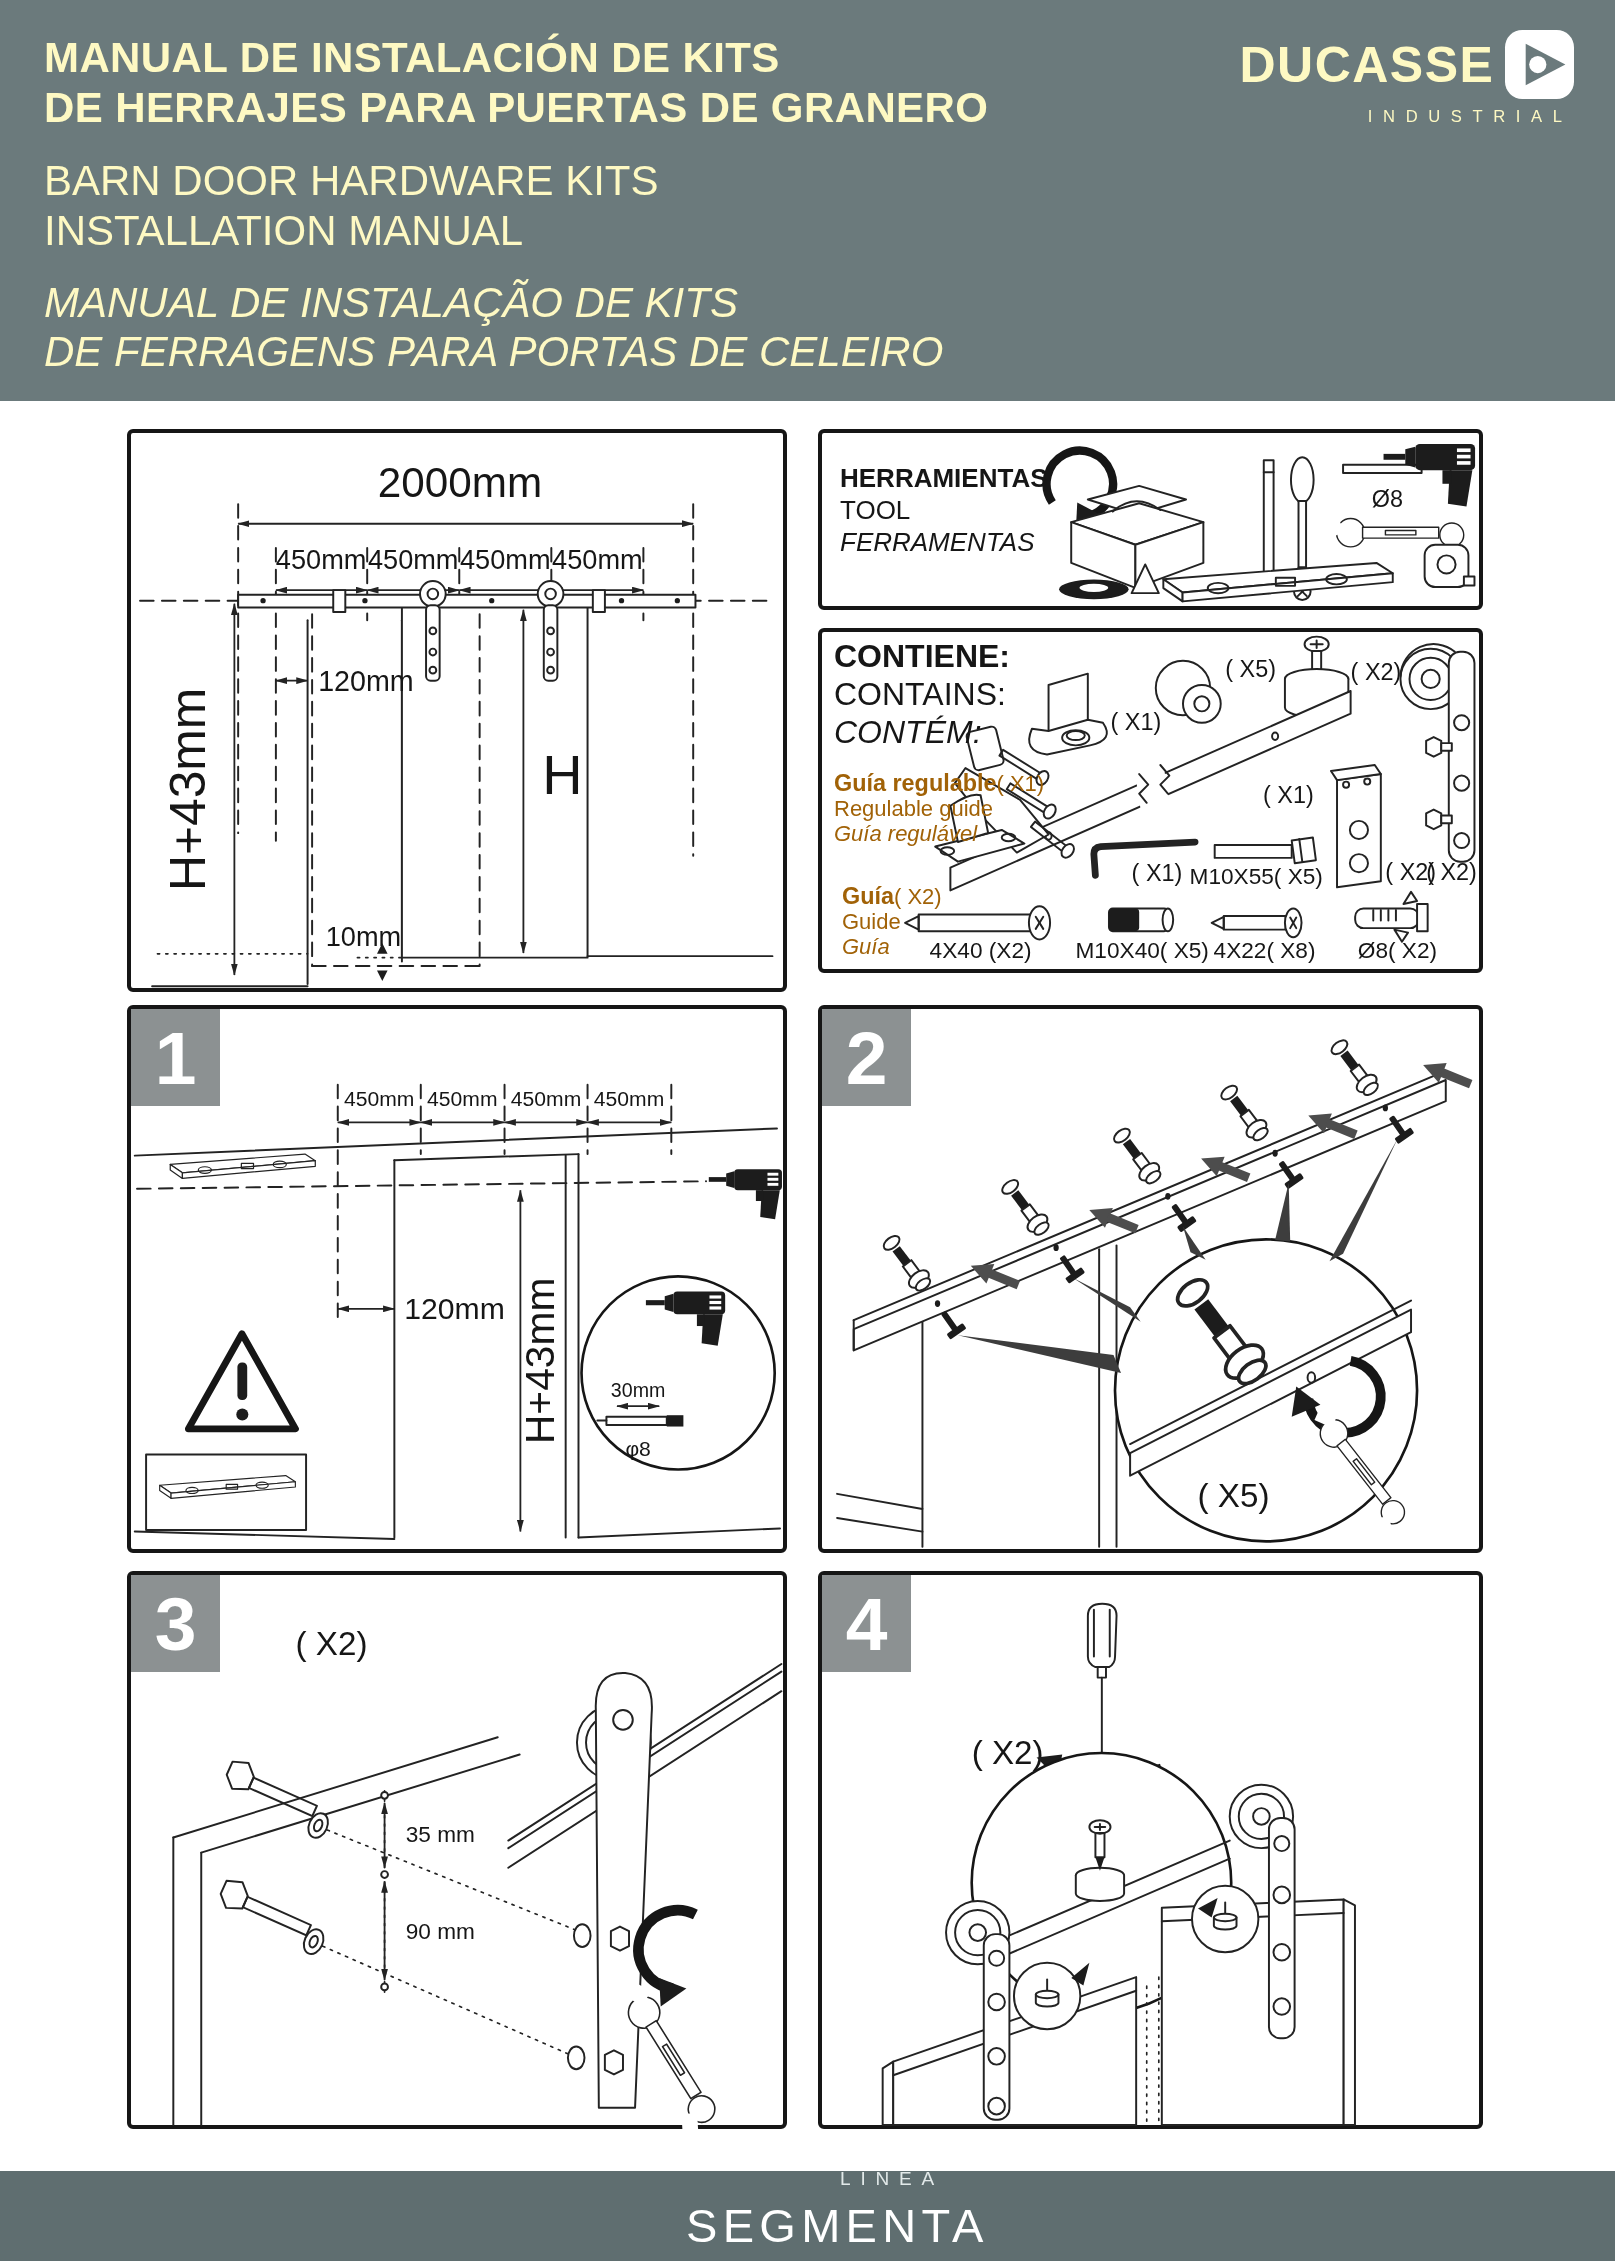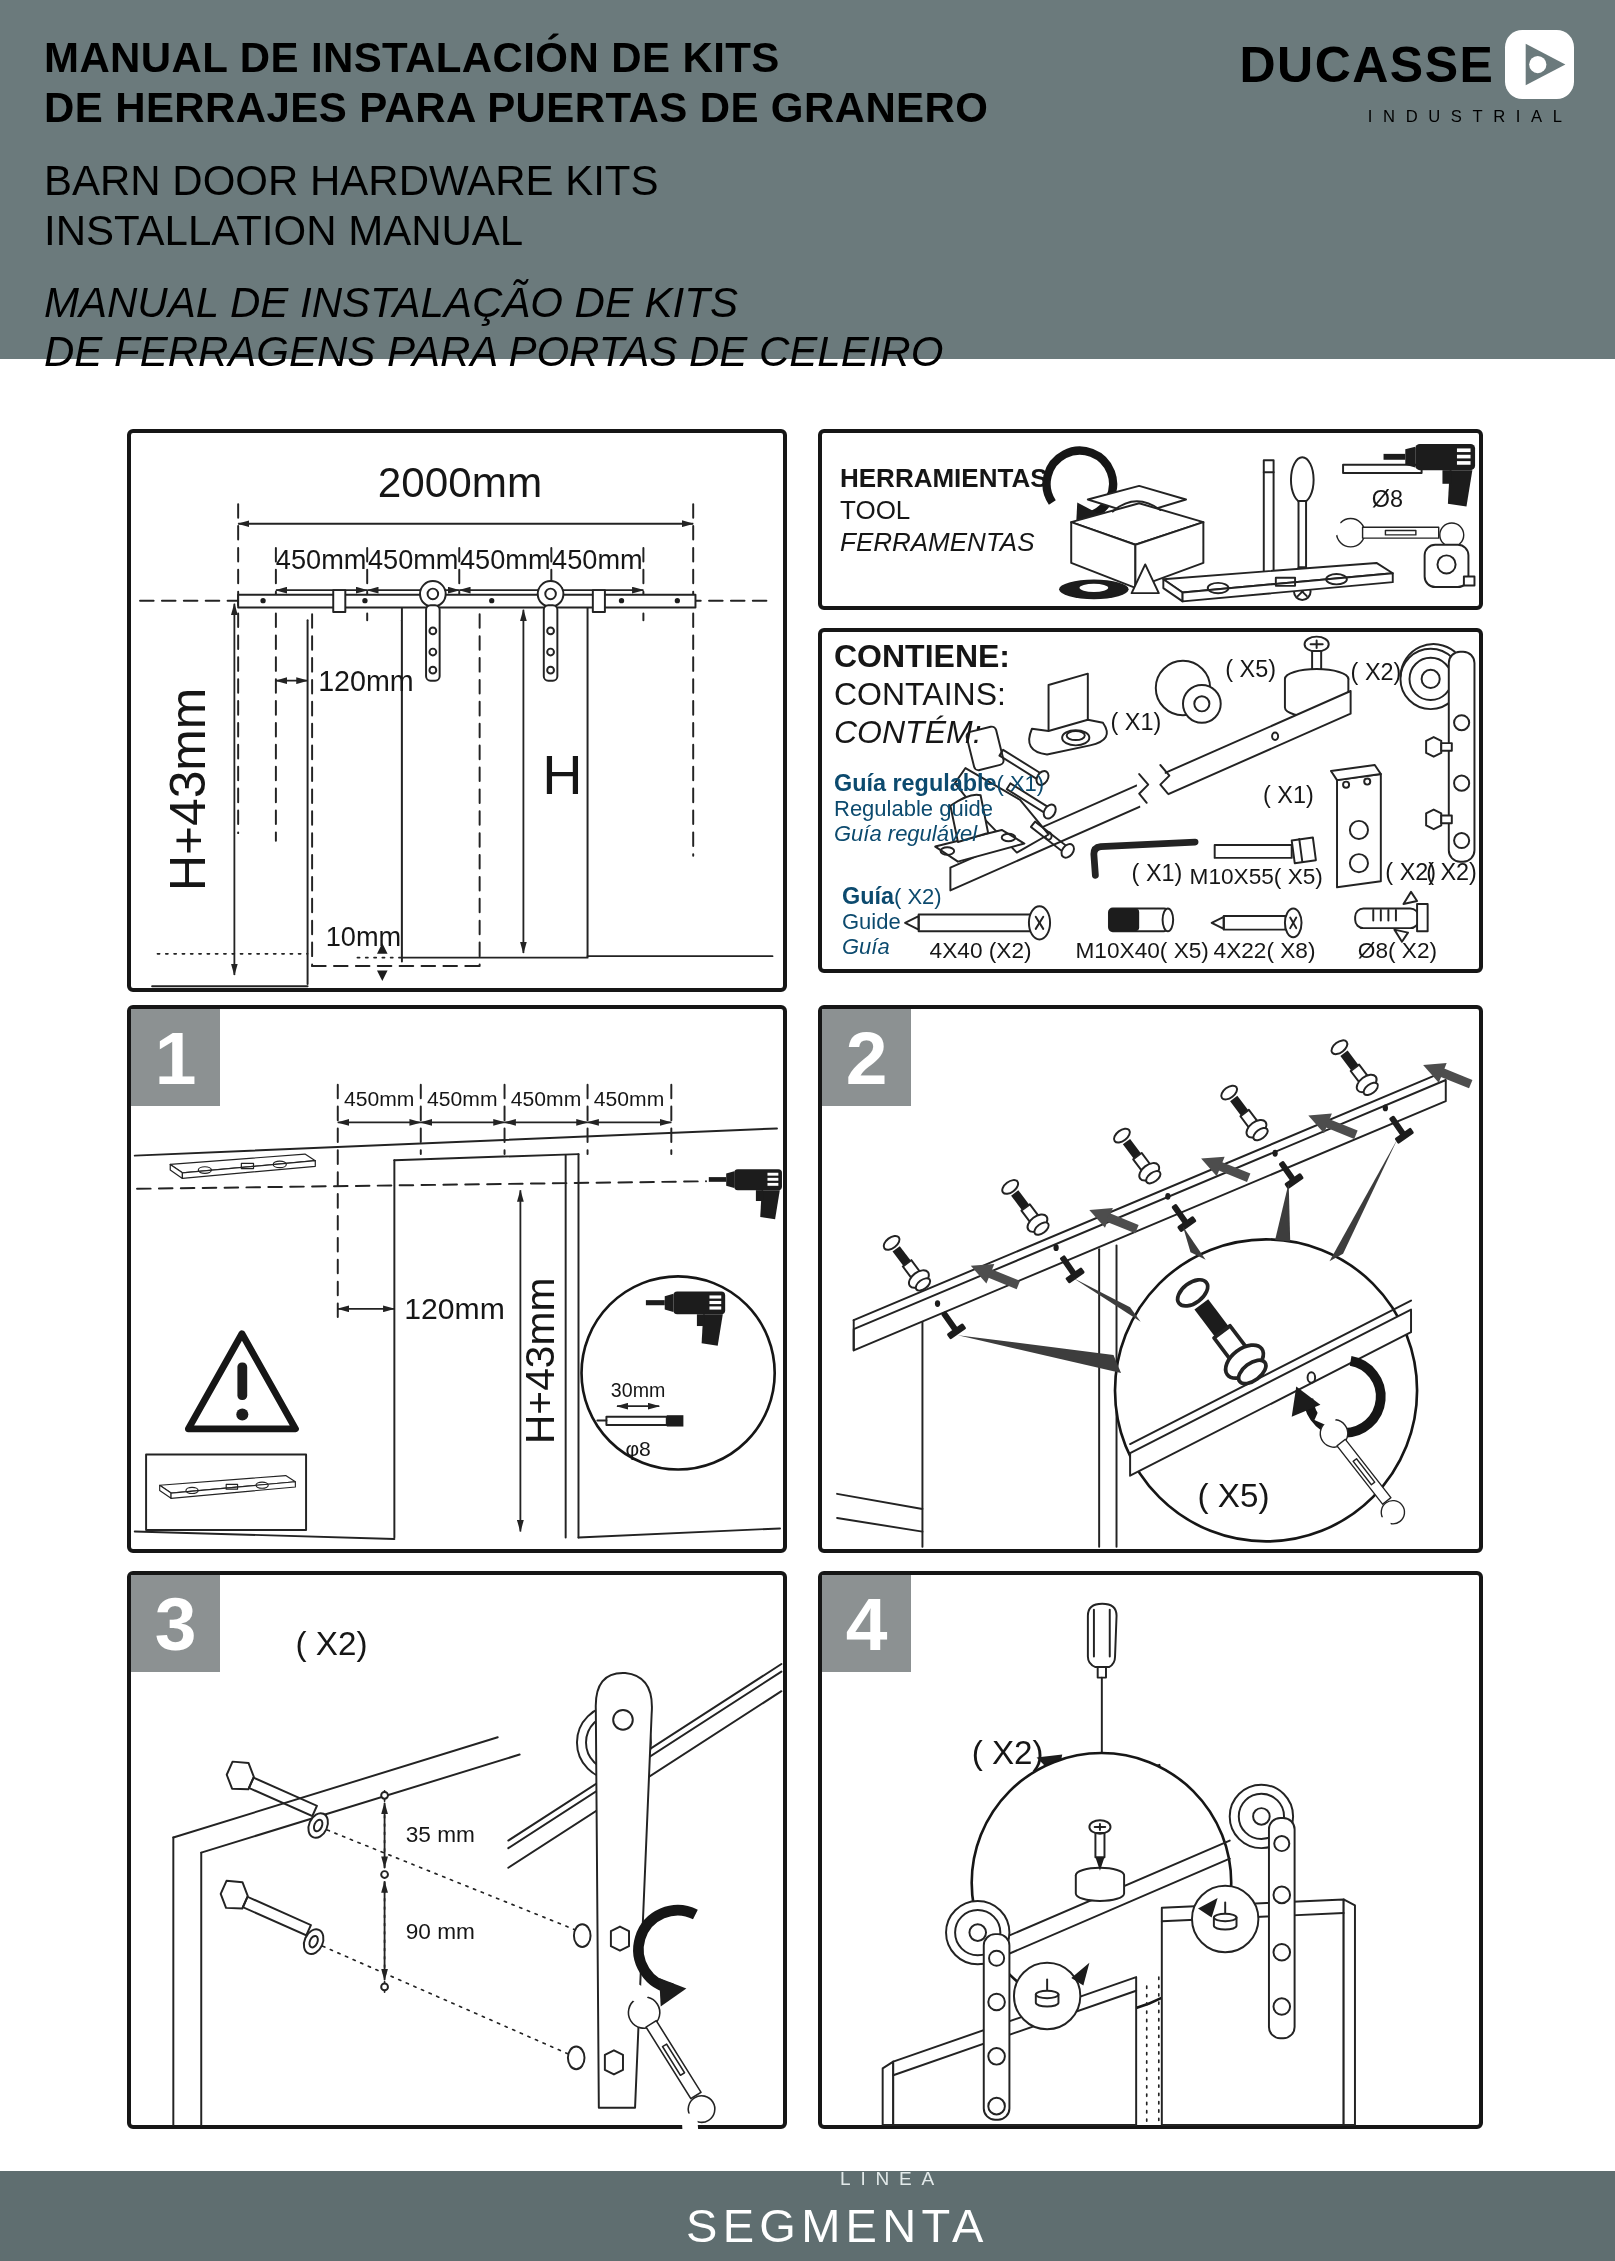--- a/index.html
+++ b/index.html
@@ -1,38 +1,38 @@
 <!DOCTYPE html>
 <html style="font-size:12px"><head>
 <meta charset="utf-8">
 <style>
   html,body{margin:0;padding:0;background:#fff;}
   .page{position:relative;width:1616px;height:2261px;background:#fff;font-family:"Liberation Sans",sans-serif;overflow:hidden;}
   
-  .hdr{position:absolute;left:0;top:0;width:1616px;height:359px;background:#6b7a7c;color:#000000;}
+  .hdr{position:absolute;left:0;top:0;width:1616px;height:401px;background:#6b7a7c;color:#fef9c3;}
   .hdr .titles{position:absolute;left:44px;top:33px;}
   .t-es{font-size:42px;font-weight:bold;line-height:1.18;letter-spacing:0.4px;margin:0;}
   .t-en{font-size:42px;font-weight:normal;line-height:1.18;margin:24px 0 0 0;}
   .t-pt{font-size:42px;font-style:italic;font-weight:normal;line-height:1.18;margin:22.6px 0 0 0;}
   .brand{position:absolute;right:42px;top:30px;text-align:right;}
   .brand-row{display:flex;align-items:center;justify-content:flex-end;}
   .brand-name{font-size:50px;font-weight:bold;letter-spacing:1.5px;line-height:1;}
   .brand-sub{font-size:16.6px;letter-spacing:10.6px;margin-top:7.5px;margin-right:1.5px;}
   
   .panel{position:absolute;background:#fff;border:4.5px solid #161616;border-radius:6px;}
   .panel>svg{position:absolute;left:0;top:0;}
   .badge{position:absolute;left:0;top:0;width:89px;height:97px;background:#8c9192;color:#fff;
          display:flex;align-items:center;justify-content:center;font-size:75px;font-weight:bold;z-index:3;}
   .tools-titles{position:absolute;left:18px;top:9px;line-height:32px;font-size:26px;color:#161616;z-index:2;}
   .tools-titles .b{font-weight:bold;margin-top:20px;}
   .tools-titles .i{font-style:italic;}
   .cont-titles{position:absolute;left:12px;top:4.5px;line-height:38px;font-size:32px;color:#161616;z-index:2;}
   .cont-titles .b{font-weight:bold;}
   .cont-titles .i{font-style:italic;}
-  .cont-block{position:absolute;color:#0c4a6e;z-index:2;line-height:25px;font-size:22px;}
+  .cont-block{position:absolute;color:#a16207;z-index:2;line-height:25px;font-size:22px;}
   .cont-block .b{font-weight:bold;font-size:23.4px;}
   .cont-block .i{font-style:italic;}
   
   .ftr{position:absolute;left:0;top:2171px;width:1616px;height:90px;background:#5f6e70;color:#fff;
        display:flex;flex-direction:column;align-items:center;justify-content:center;text-align:right;}
   .ftr-in{width:272px;}
   .ftr-l1{font-size:19px;letter-spacing:9.8px;color:#e2e9e9;line-height:1;margin:0 0 6.8px 1.5px;}
   .ftr-l2{font-size:47px;letter-spacing:5.3px;font-weight:400;line-height:1;margin:14px;}
   
   svg{overflow:visible;}

